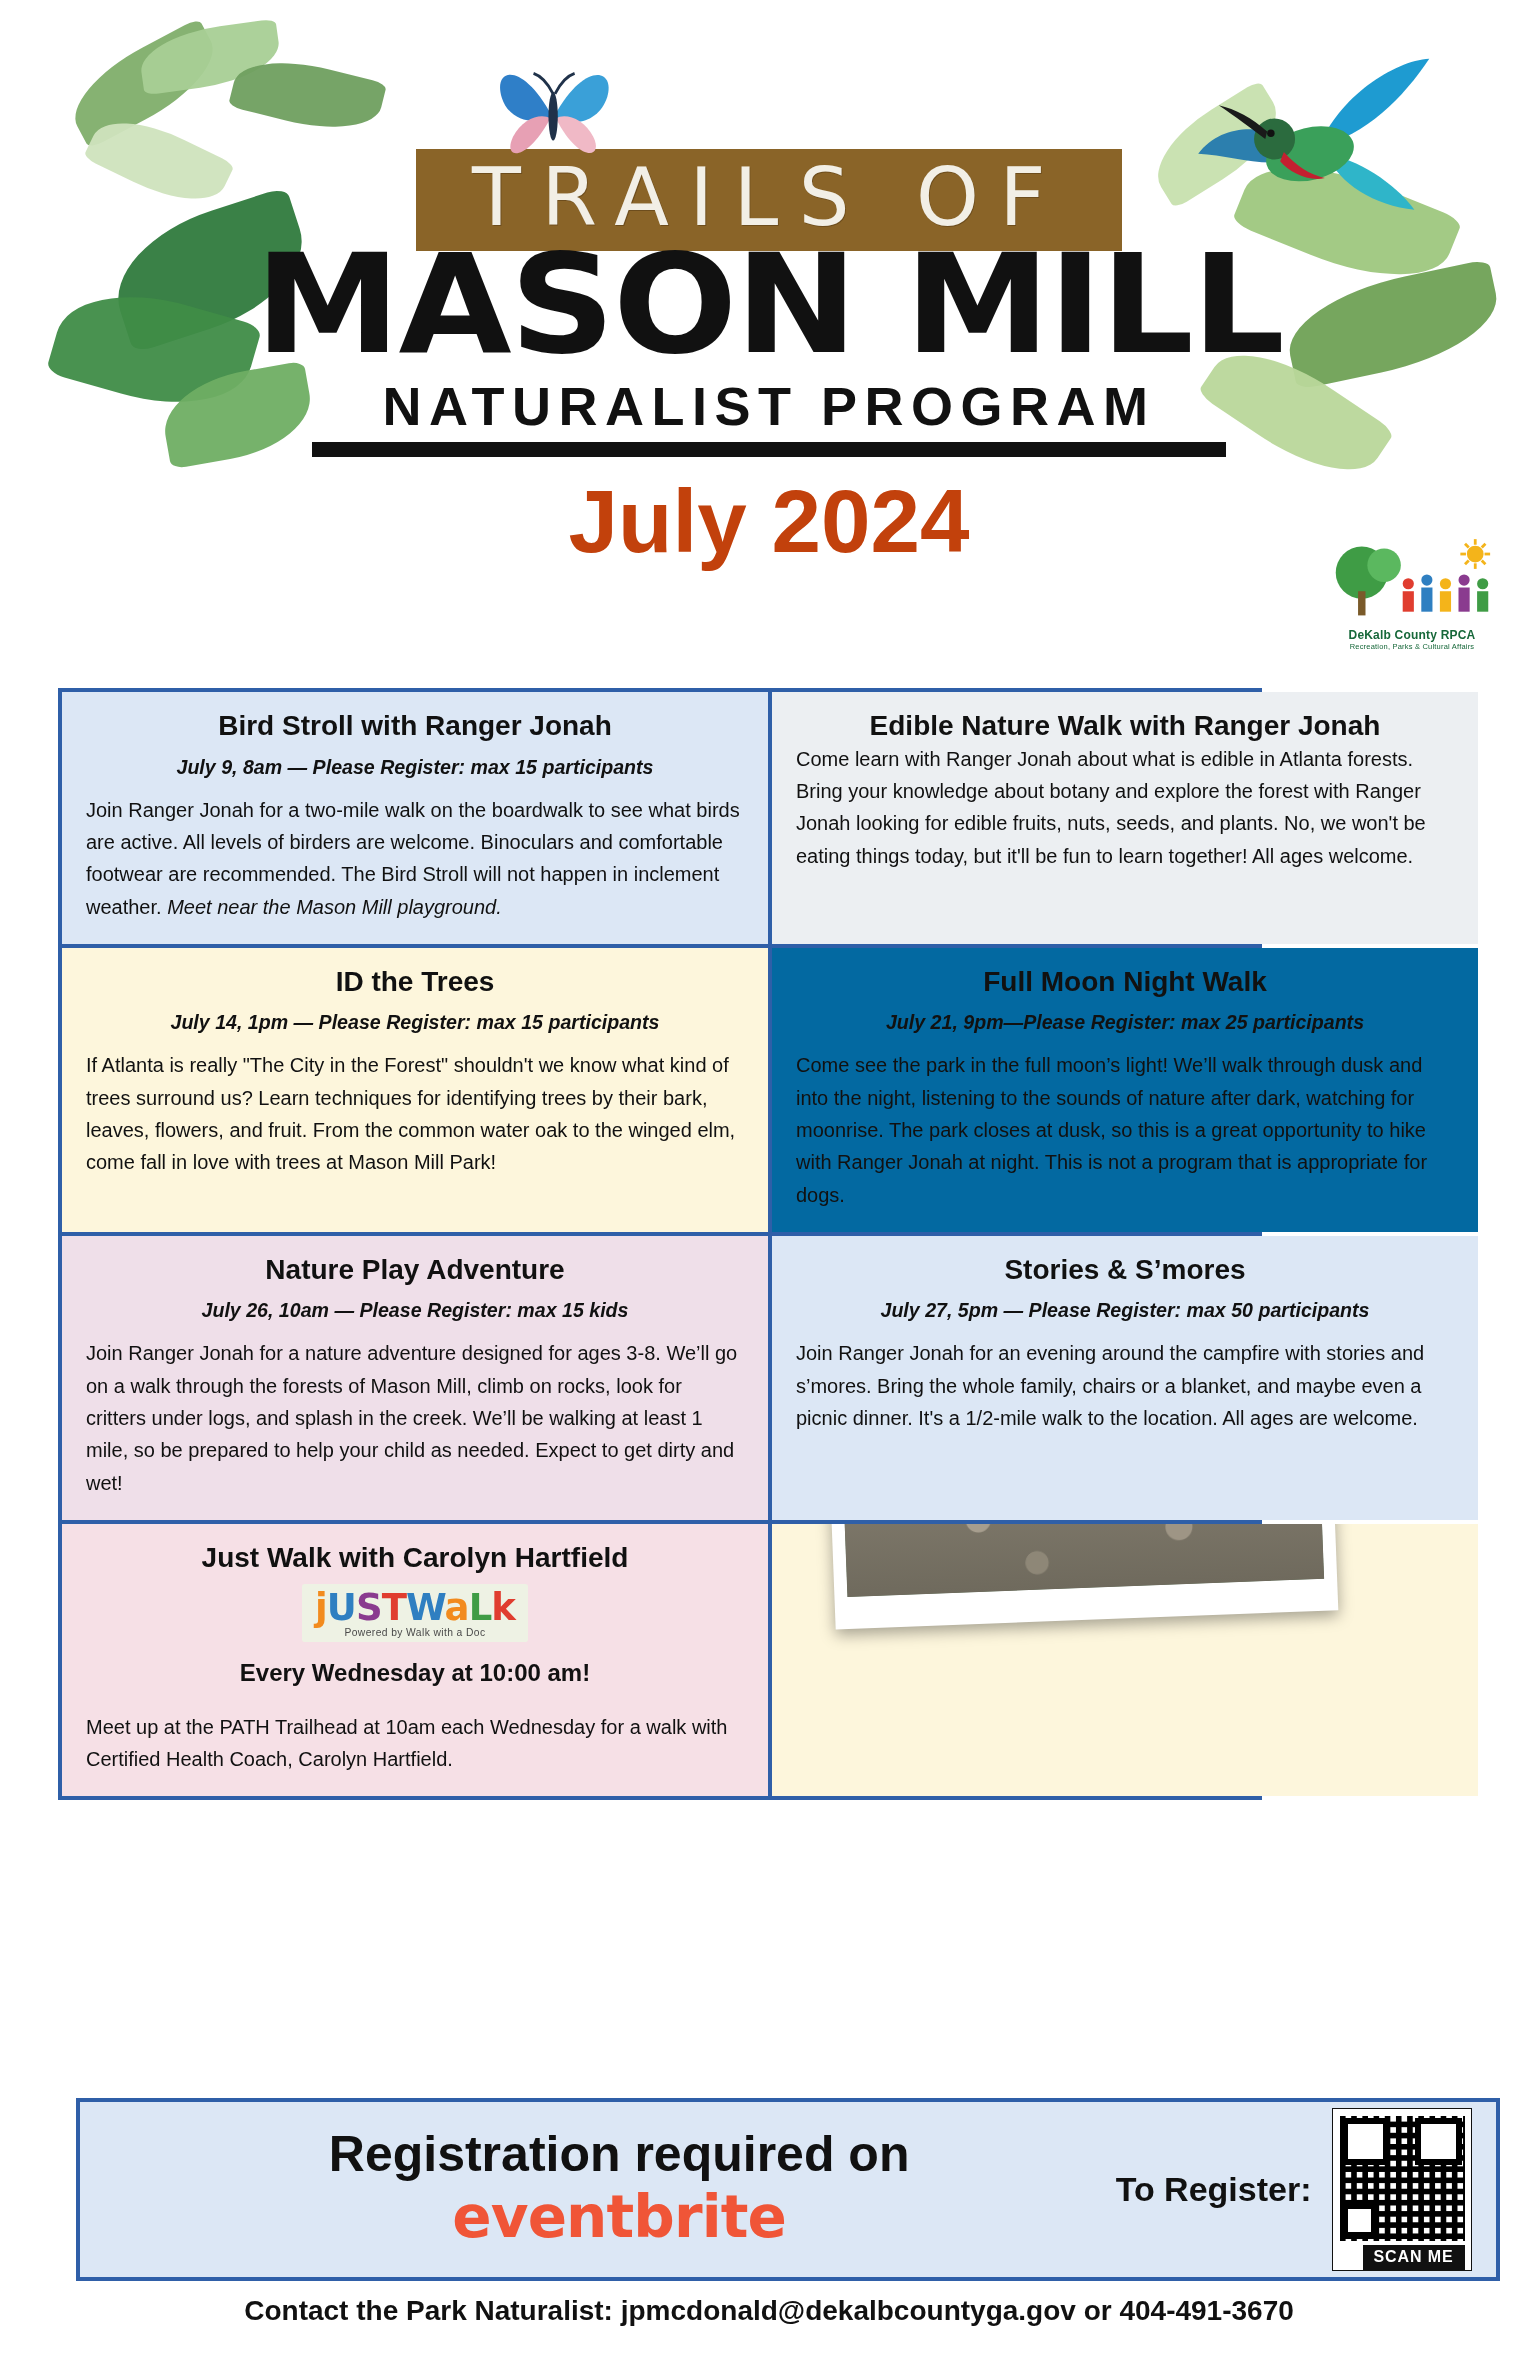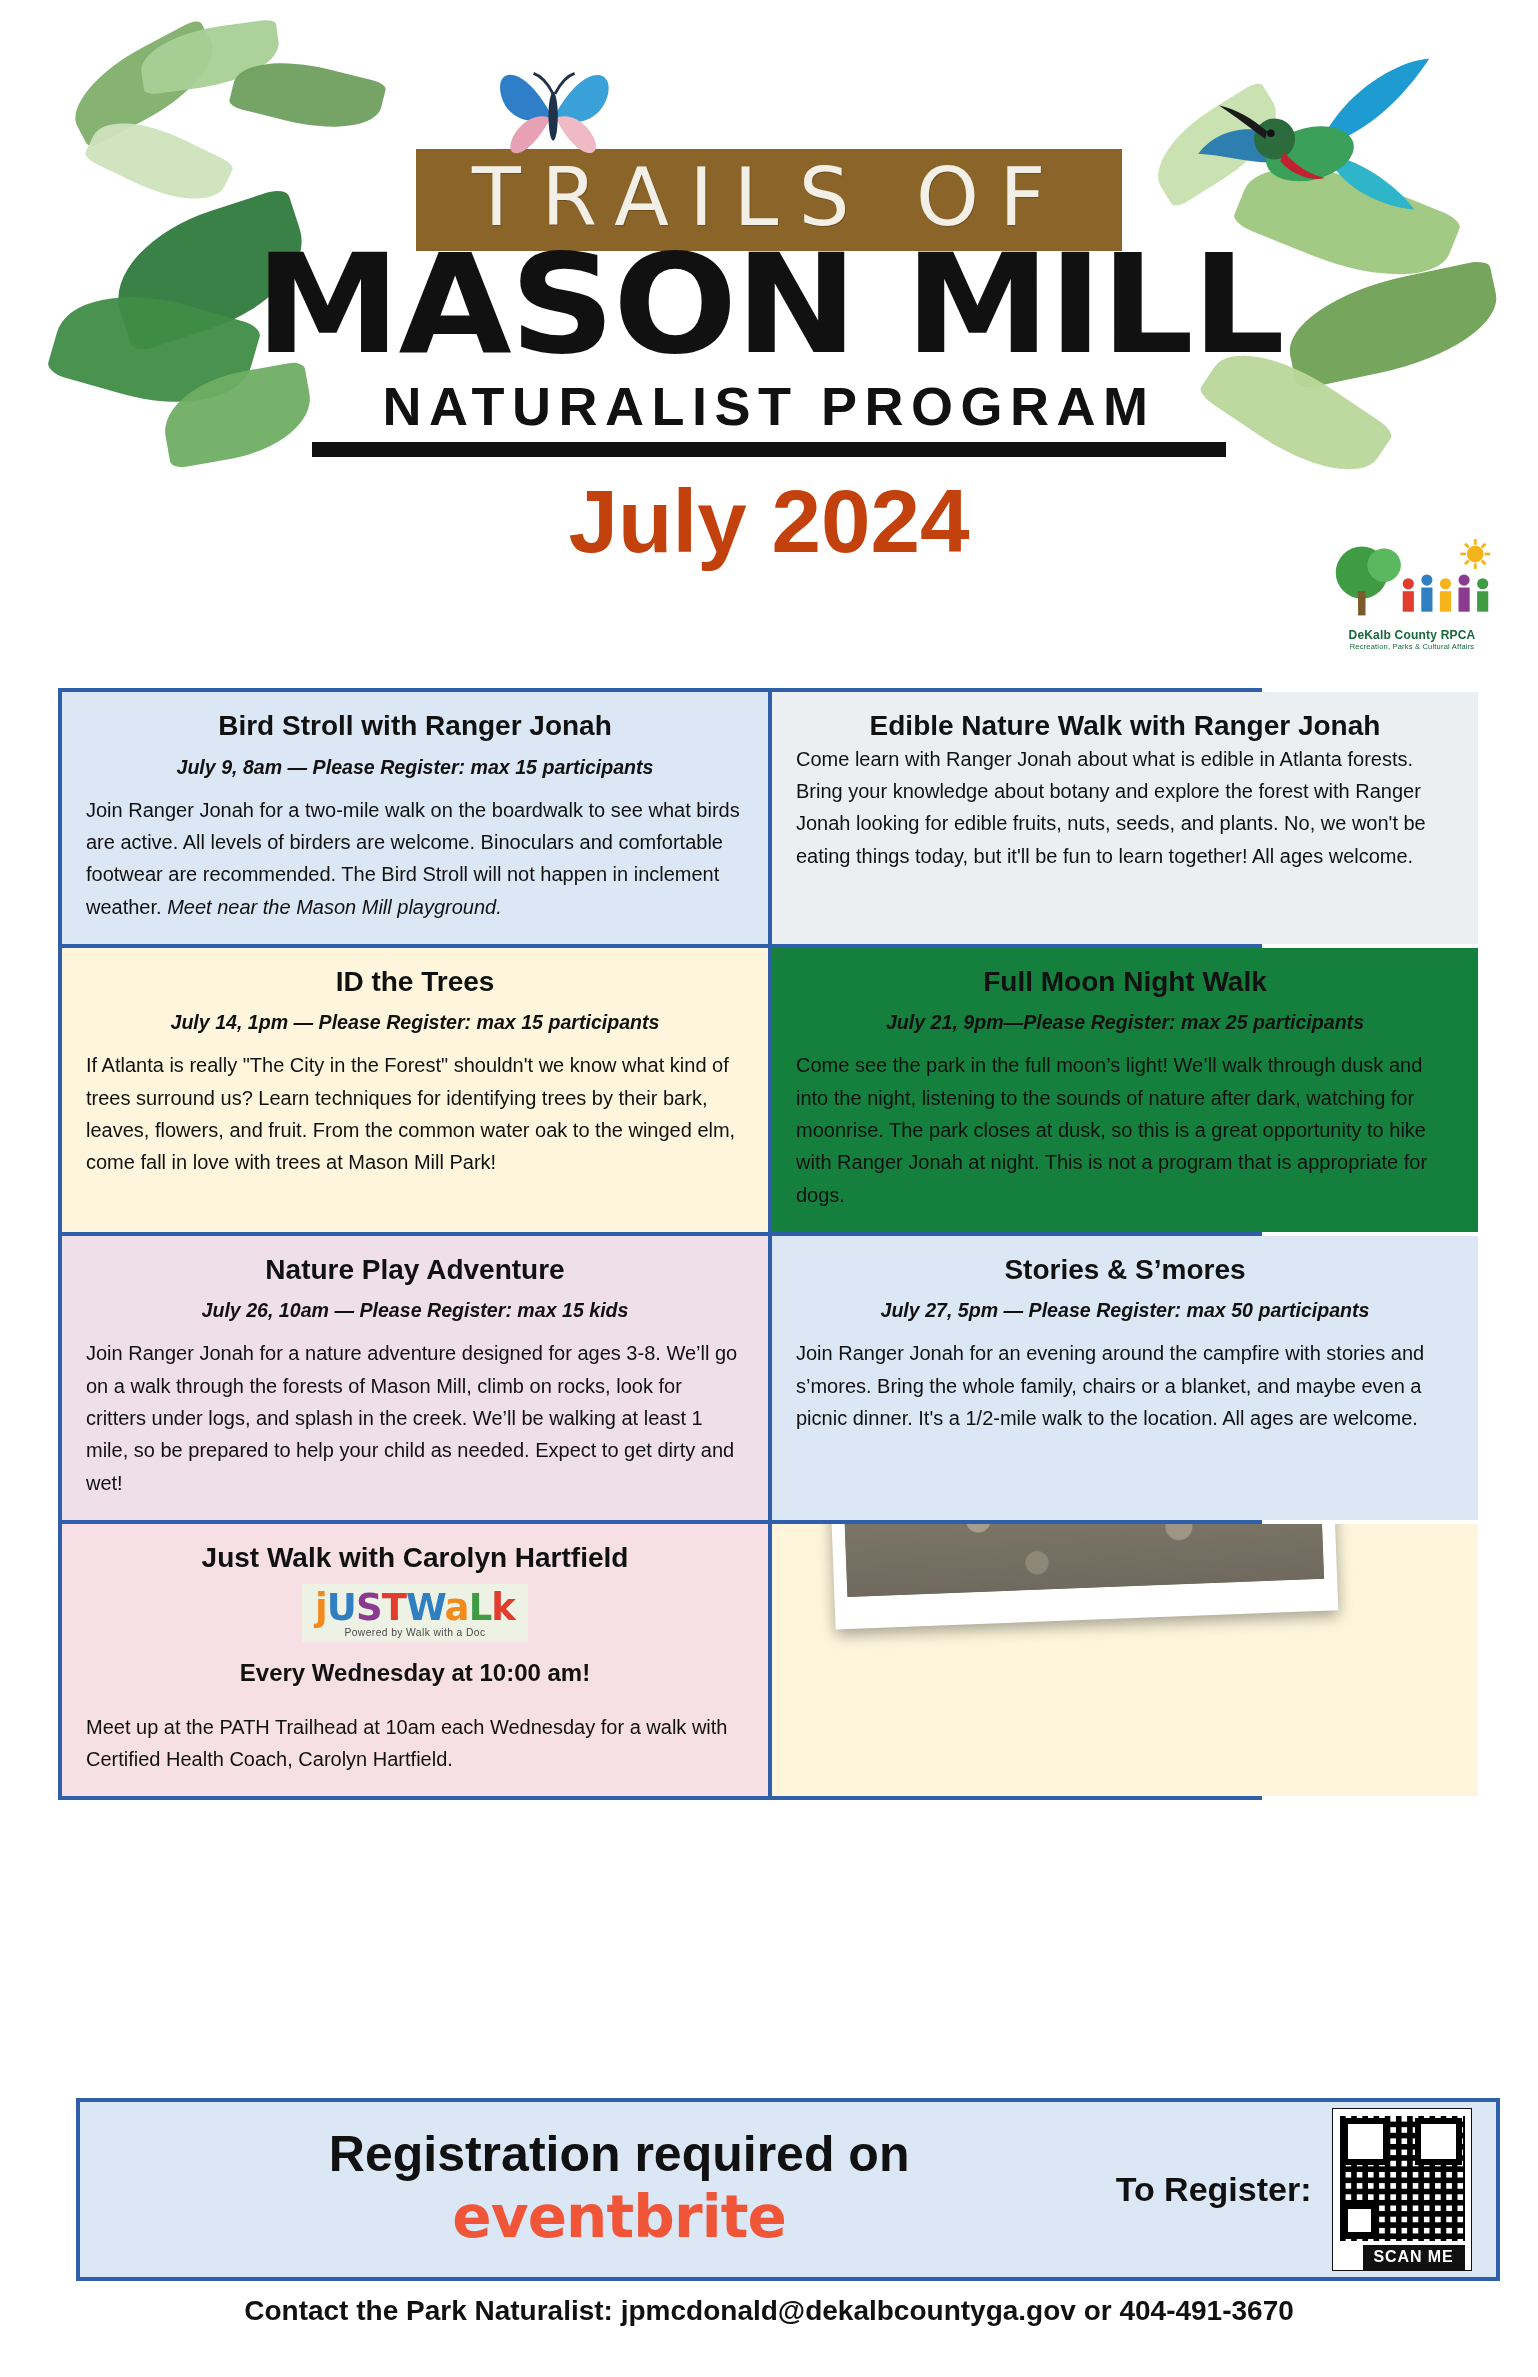--- a/index.html
+++ b/index.html
@@ -157,21 +157,21 @@
     font-size: 20px;
     line-height: 1.62;
     color: #111;
     text-align: left;
   }
   .card p.body em { font-style: italic; }
 
   .c-blue   { background: #dce7f5; }
   .c-grey   { background: #eceff2; }
   .c-cream  { background: #fdf6dc; }
-  .c-peach  { background: #15803d; }
+  .c-peach  { background: #0369a1; }
   .c-lilac  { background: #efdfe9; }
   .c-blue2  { background: #dce7f5; }
   .c-pink   { background: #f6e0e6; }
 
   
   .justwalk-logo {
     text-align: center;
     margin: 9.3px 0 3.7px 0;
     background: #eef2e4;
     display: inline-block;

